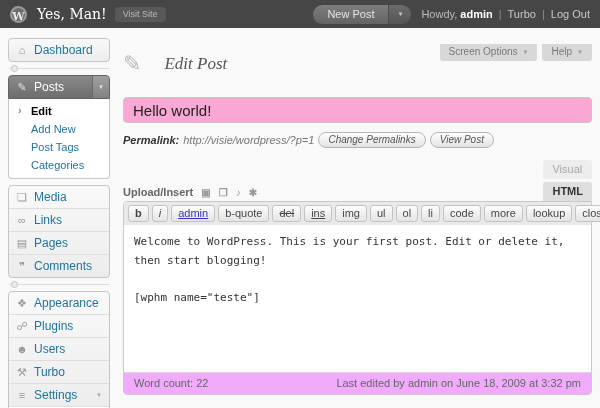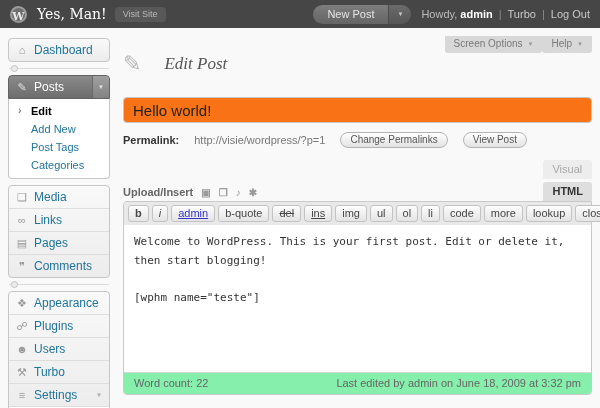--- a/index.html
+++ b/index.html
@@ -43,31 +43,31 @@
   .posts-head .ic { color:#e0dcd8; }
   .posts-head .ph-arrow { width:17px; background:linear-gradient(#a0a0a0,#828282); border-left:1px solid #6a6a6a;
     border-radius:0 3px 0 0; display:flex; align-items:center; justify-content:center; color:#e3e3e3; font-size:6px; }
   .posts-sub { border:1px solid #c6c6c6; border-top:none; border-radius:0 0 4px 4px; background:#fff; padding:3px 0 4px; }
   .sub-item { position:relative; display:block; padding:3px 6px 3px 22px; font-size:11px; color:#21759b; cursor:pointer; }
   .sub-item .cur-arrow { position:absolute; left:9px; top:2px; color:#888; font-size:11px; }
   .sub-item.current { color:#000; font-weight:bold; }
   .settings-sub { background:#fff; border-top:1px solid #ddd; padding:3px 0; }
   
   .main { position:absolute; left:116px; top:28px; right:0; bottom:0; }
-  .screen-tabs { position:absolute; top:8px; right:8px; display:flex; }
+  .screen-tabs { position:absolute; top:16px; right:8px; display:flex; gap:5px; }
   .stab { background:#d8d8d8; color:#787878; font-size:10px; padding:2px 9px 4px; border-radius:0 0 3px 3px;
     display:flex; align-items:center; gap:5px; cursor:pointer; }
   .stab .arr { font-size:6px; color:#9a9a9a; }
   .heading { display:flex; align-items:center; gap:9px; margin:12px 8px 0 7px; }
   .h-icon { font-size:22px; color:#b9b9b9; }
   h1.page-title { margin:14px; font-family:"Liberation Serif",serif; font-style:italic; font-weight:normal;
     font-size:17px; color:#555; }
   .title-input { display:block; margin:9px 0 0 7px; width:469px; height:26px; border:1px solid #c6c6c6;
-    border-radius:4px; padding:2px 9px; font-size:15px; color:#222; font-family:inherit; background:#f97316; outline:none; }
-  .permalink-row { margin:9px 0 4px 7px; font-size:11px; color:#777; display:flex; align-items:center; gap:15px; }
+    border-radius:4px; padding:2px 9px; font-size:15px; color:#222; font-family:inherit; background:#f9a8d4; outline:none; }
+  .permalink-row { margin:9px 0 4px 7px; font-size:11px; color:#777; display:flex; align-items:center; gap:4px;font-style:italic; }
   .pl-label { font-weight:bold; color:#333; }
   .pill-btn { border:1px solid #b4b4b4; border-radius:10px; background:linear-gradient(#fff,#e2e2e2);
     padding:1px 9px 2px; font-size:10px; color:#555; cursor:pointer; white-space:nowrap; }
   .media-row { margin:12px 0 0 0; display:flex; align-items:flex-end; }
   .upload { display:flex; align-items:center; gap:8px; font-size:11px; color:#666; margin:0 0 3px 7px;font-weight:bold; }
   .up-ic { color:#9a9a9a; font-size:10px; cursor:pointer; }
   .editor-tabs { margin-left:auto; margin-right:8px; display:flex; gap:3px;flex-direction:column; }
   .etab { font-size:11px; padding:3px 9px 4px; border-radius:3px 3px 0 0; cursor:pointer; }
   .etab.visual { background:#ededed; color:#a8a8a8; }
   .etab.html { background:#dedede; color:#333; font-weight:bold; }
@@ -75,21 +75,21 @@
   .qt-bar { background:#e9e9e9; padding:3px 4px 3px; display:flex; gap:3px; border-radius:3px 0 0 0; }
   .qt { border:1px solid #c3c3c3; border-radius:3px; background:linear-gradient(#fdfdfd,#e4e4e4);
     padding:1px 6px 2px; font-size:11px; color:#464646; cursor:pointer; white-space:nowrap; }
   .qt-b { font-weight:bold; }
   .qt-i { font-style:italic; }
   .qt-link { color:#3333cc; text-decoration:underline; }
   .qt-del { text-decoration:line-through; }
   .qt-ins { text-decoration:underline; }
   textarea.editor-area { display:block; width:100%; height:147px; border:0; background:#fff; padding:8px 10px;
     font-family:"DejaVu Sans Mono",monospace; font-size:11px; color:#333; line-height:1.7; resize:none; outline:none; }
-  .editor-foot { background:#86efac; border-top:1px solid #d8d8d8; display:flex; justify-content:space-between;
+  .editor-foot { background:#f0abfc; border-top:1px solid #d8d8d8; display:flex; justify-content:space-between;
     padding:4px 10px 5px; font-size:11px; color:#666; border-radius:0 0 3px 3px; }
   .postbox { margin:13px 8px 0 7px; border:1px solid #d2d2d2; border-radius:4px 4px 0 0; background:#fff; }
   .pb-head { padding:5px 9px; font-size:11px; font-weight:bold; color:#464646;
     background:linear-gradient(#f7f7f7,#ebebeb); border-bottom:1px solid #dcdcdc; border-radius:4px 4px 0 0; cursor:pointer; }
   .pb-body { padding:9px; }
   textarea.excerpt-area { display:block; width:100%; height:36px; border:1px solid #c6c6c6; border-radius:4px;
     resize:none; outline:none; background:#fff; }
 </style>
 </head>
 <body>

